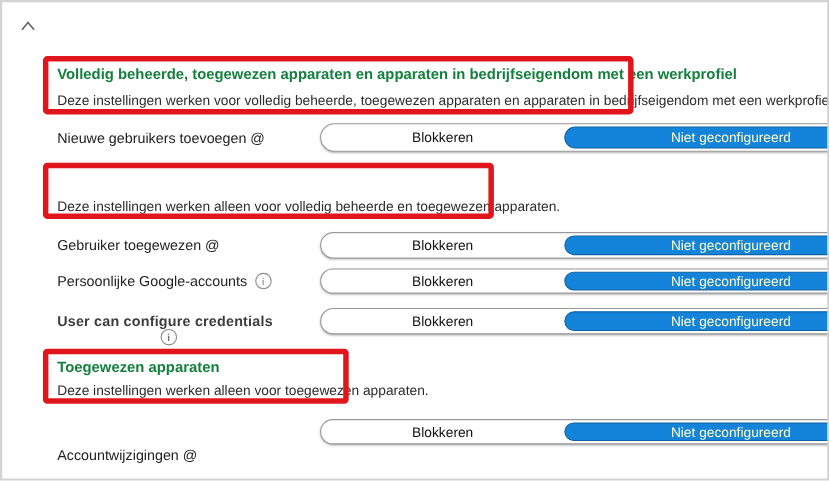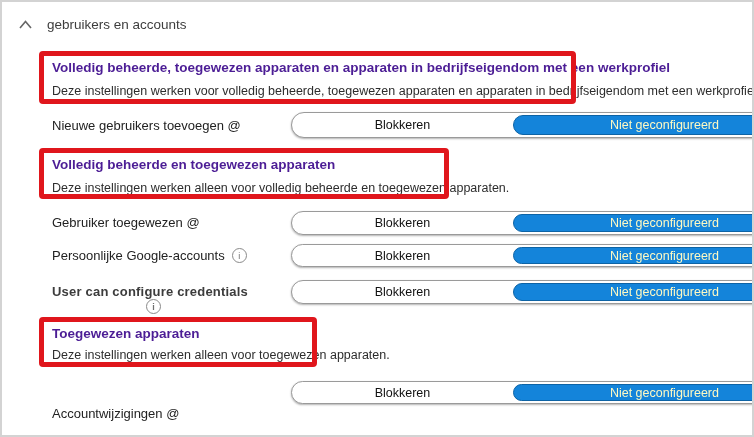--- a/index.html
+++ b/index.html
@@ -6,21 +6,21 @@
   .screen{
     position:relative;width:754px;height:437px;box-sizing:border-box;
     background:#ffffff;border:2px solid #d3d3d3;overflow:hidden;
     font-family:"Liberation Sans",sans-serif;
   }
   
   .hdr{position:absolute;left:17px;top:13px;display:flex;align-items:center;gap:15px;}
   .chev{display:inline-block;}
   .hdr-title{font-size:13.5px;color:#3d3d3d;}
   
-  .gh{position:absolute;left:50px;font-size:13.5px;font-weight:700;color:#4c1d95;white-space:nowrap;}
+  .gh{position:absolute;left:50px;font-size:13.5px;font-weight:700;color:#15803d;white-space:nowrap;}
   .gd{position:absolute;left:50px;font-size:12.5px;color:#2d2d2d;white-space:nowrap;}
   .g1h{top:58px}.g1d{top:82px}
   .g2h{top:155px}.g2d{top:179px}
   .g3h{top:324px}.g3d{top:346px}
   
   .rl{position:absolute;left:50px;font-size:13px;color:#222;display:flex;align-items:center;white-space:nowrap;}
   .r1{top:116px}.r2{top:213px}.r3{top:246px}.r4{top:282px}.r5{top:404px}
   .semib{font-weight:600;color:#3c3c3c;letter-spacing:.2px;flex-direction:column;}
   .info{
     display:inline-flex;align-items:center;justify-content:center;
@@ -63,35 +63,33 @@
 <body>
 
 <div class="screen">
 
   <div class="hdr">
     <span class="chev">
       <svg width="13" height="9" viewBox="0 0 13 9">
         <polyline points="1,8 6.5,1.5 12,8" fill="none" stroke="#666" stroke-width="1.6"></polyline>
       </svg>
     </span>
-    <span class="hdr-title">gebruikers en accounts</span>
   </div>
 
   <div class="gh g1h">Volledig beheerde, toegewezen apparaten en apparaten in bedrijfseigendom met een werkprofiel</div>
   <div class="gd g1d">Deze instellingen werken voor volledig beheerde, toegewezen apparaten en apparaten in bedrijfseigendom met een werkprofiel.</div>
 
   <div class="rl r1">
     <span>Nieuwe gebruikers toevoegen @</span>
   </div>
   <div class="tg t1">
     <button class="blk">Blokkeren</button>
     <button class="nc">Niet geconfigureerd</button>
   </div>
 
-  <div class="gh g2h">Volledig beheerde en toegewezen apparaten</div>
   <div class="gd g2d">Deze instellingen werken alleen voor volledig beheerde en toegewezen apparaten.</div>
 
   <div class="rl r2">
     <span>Gebruiker toegewezen @</span>
   </div>
   <div class="tg t2">
     <button class="blk">Blokkeren</button>
     <button class="nc">Niet geconfigureerd</button>
   </div>
 

